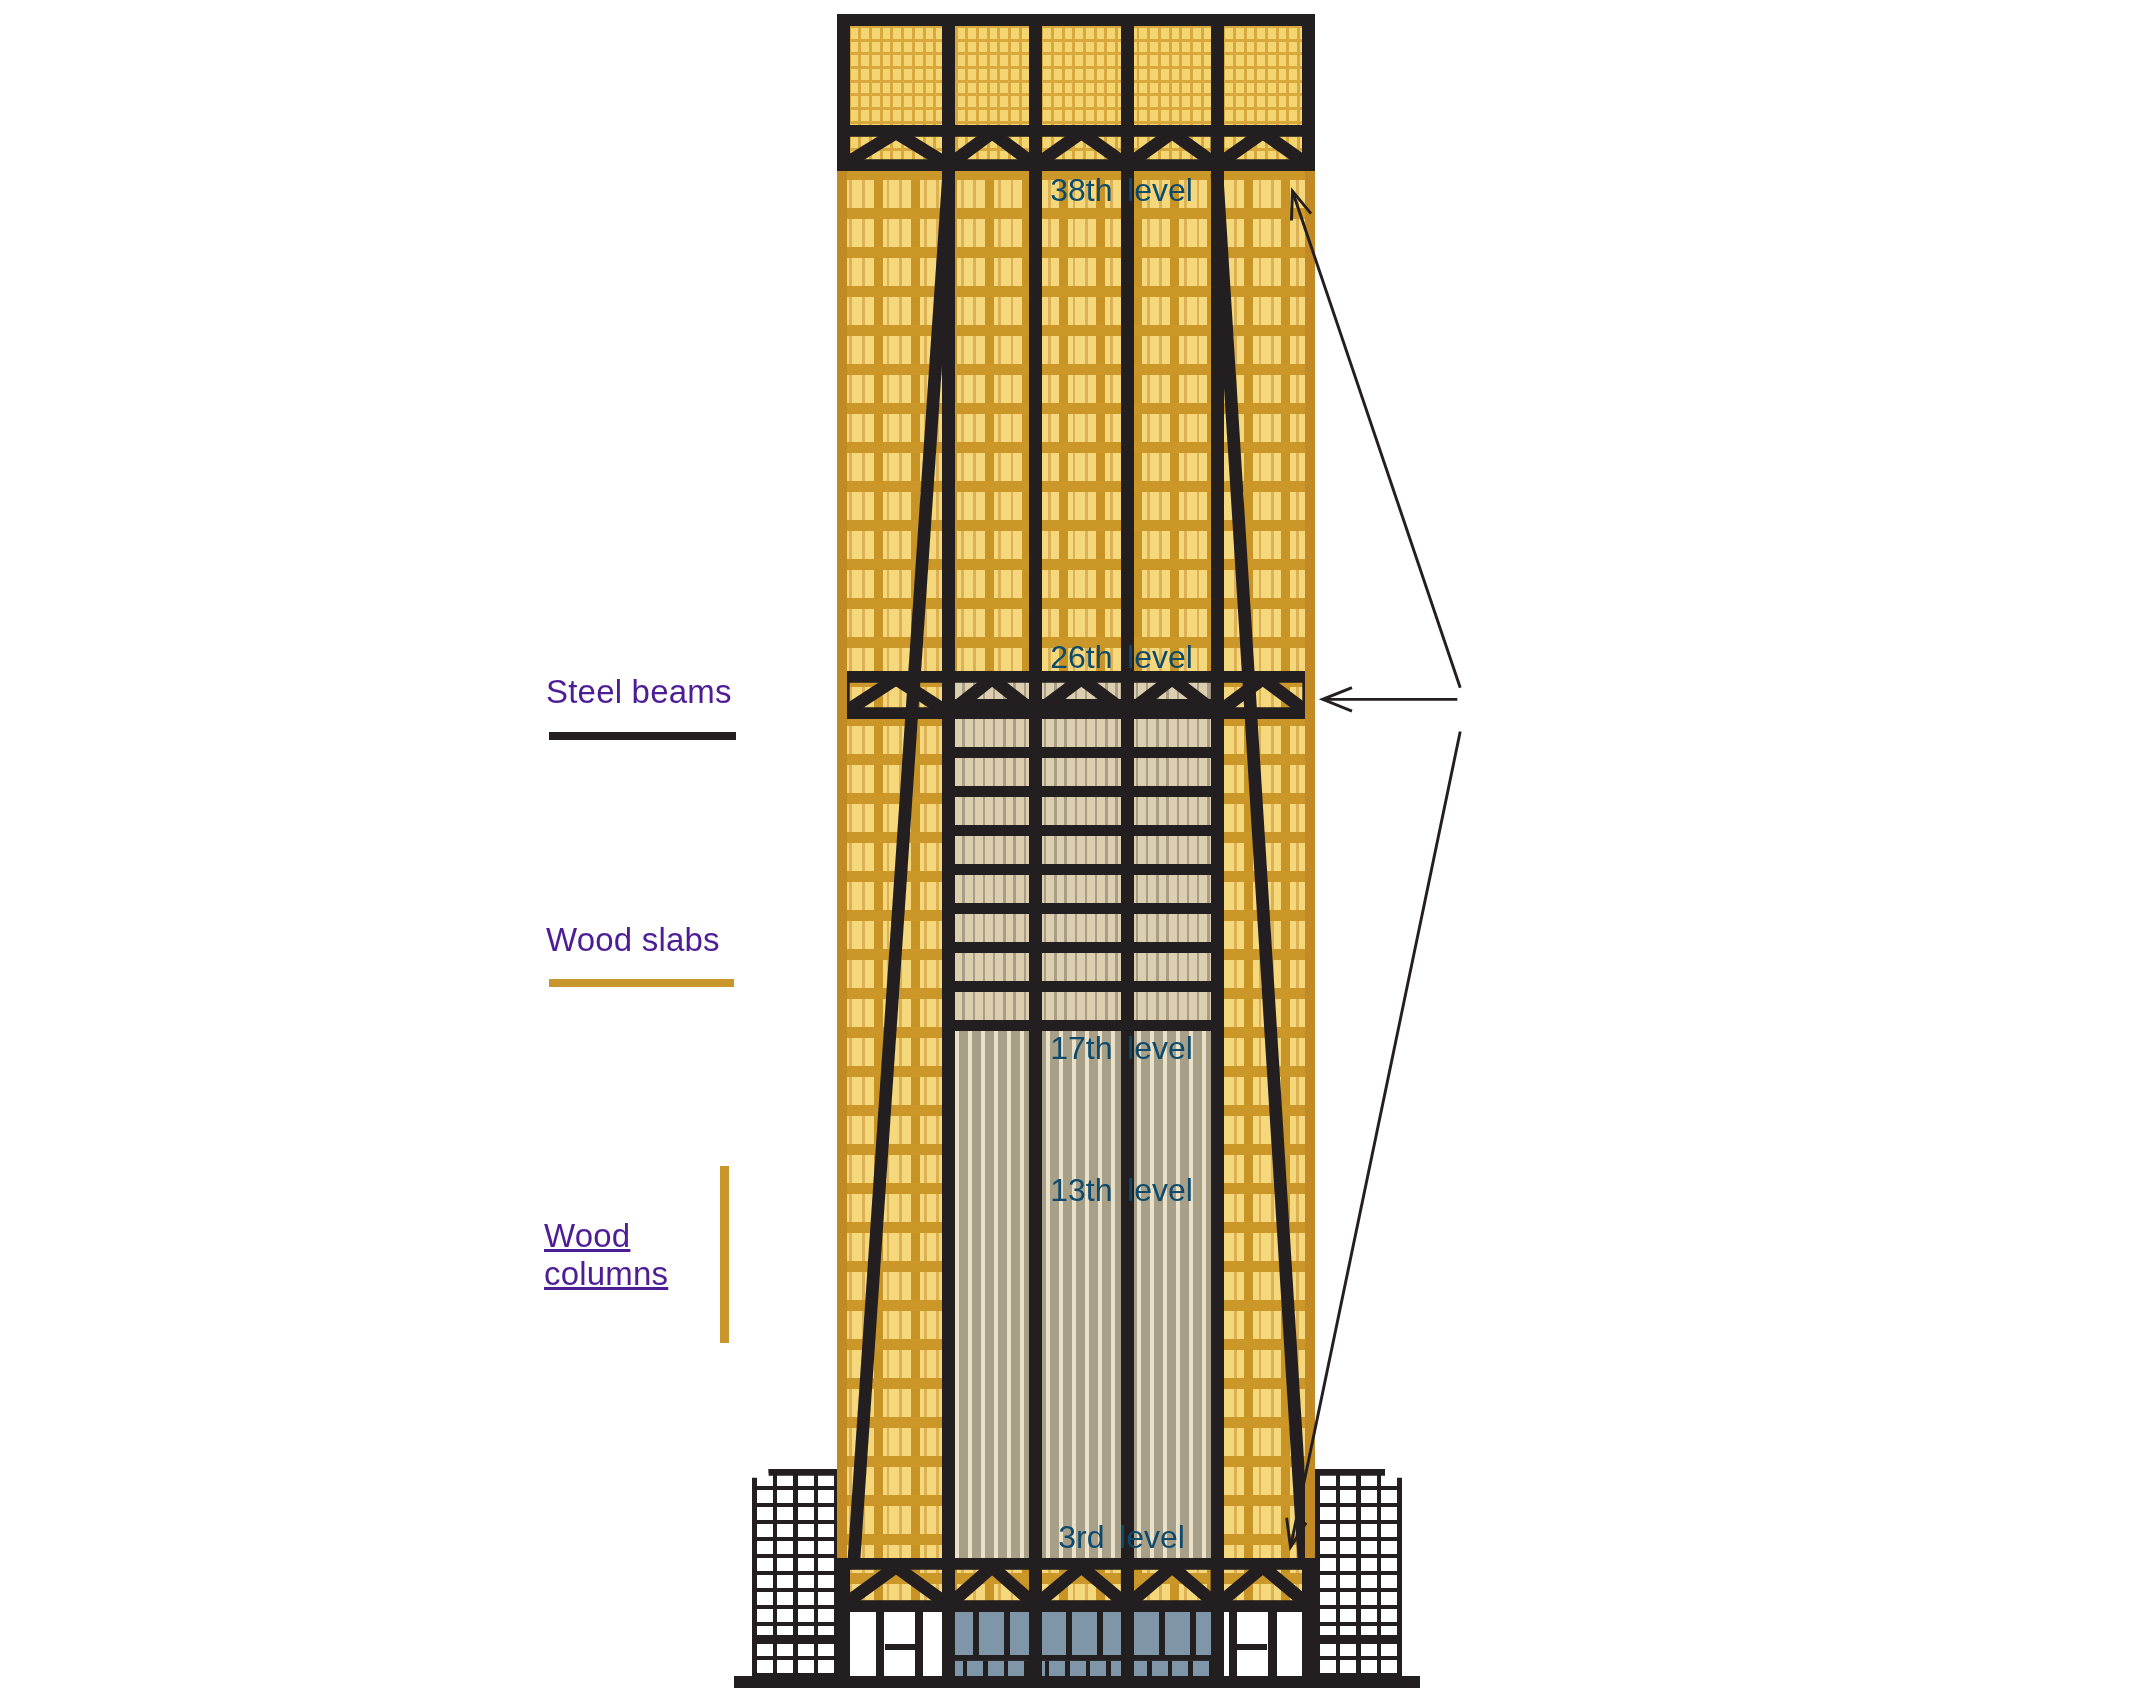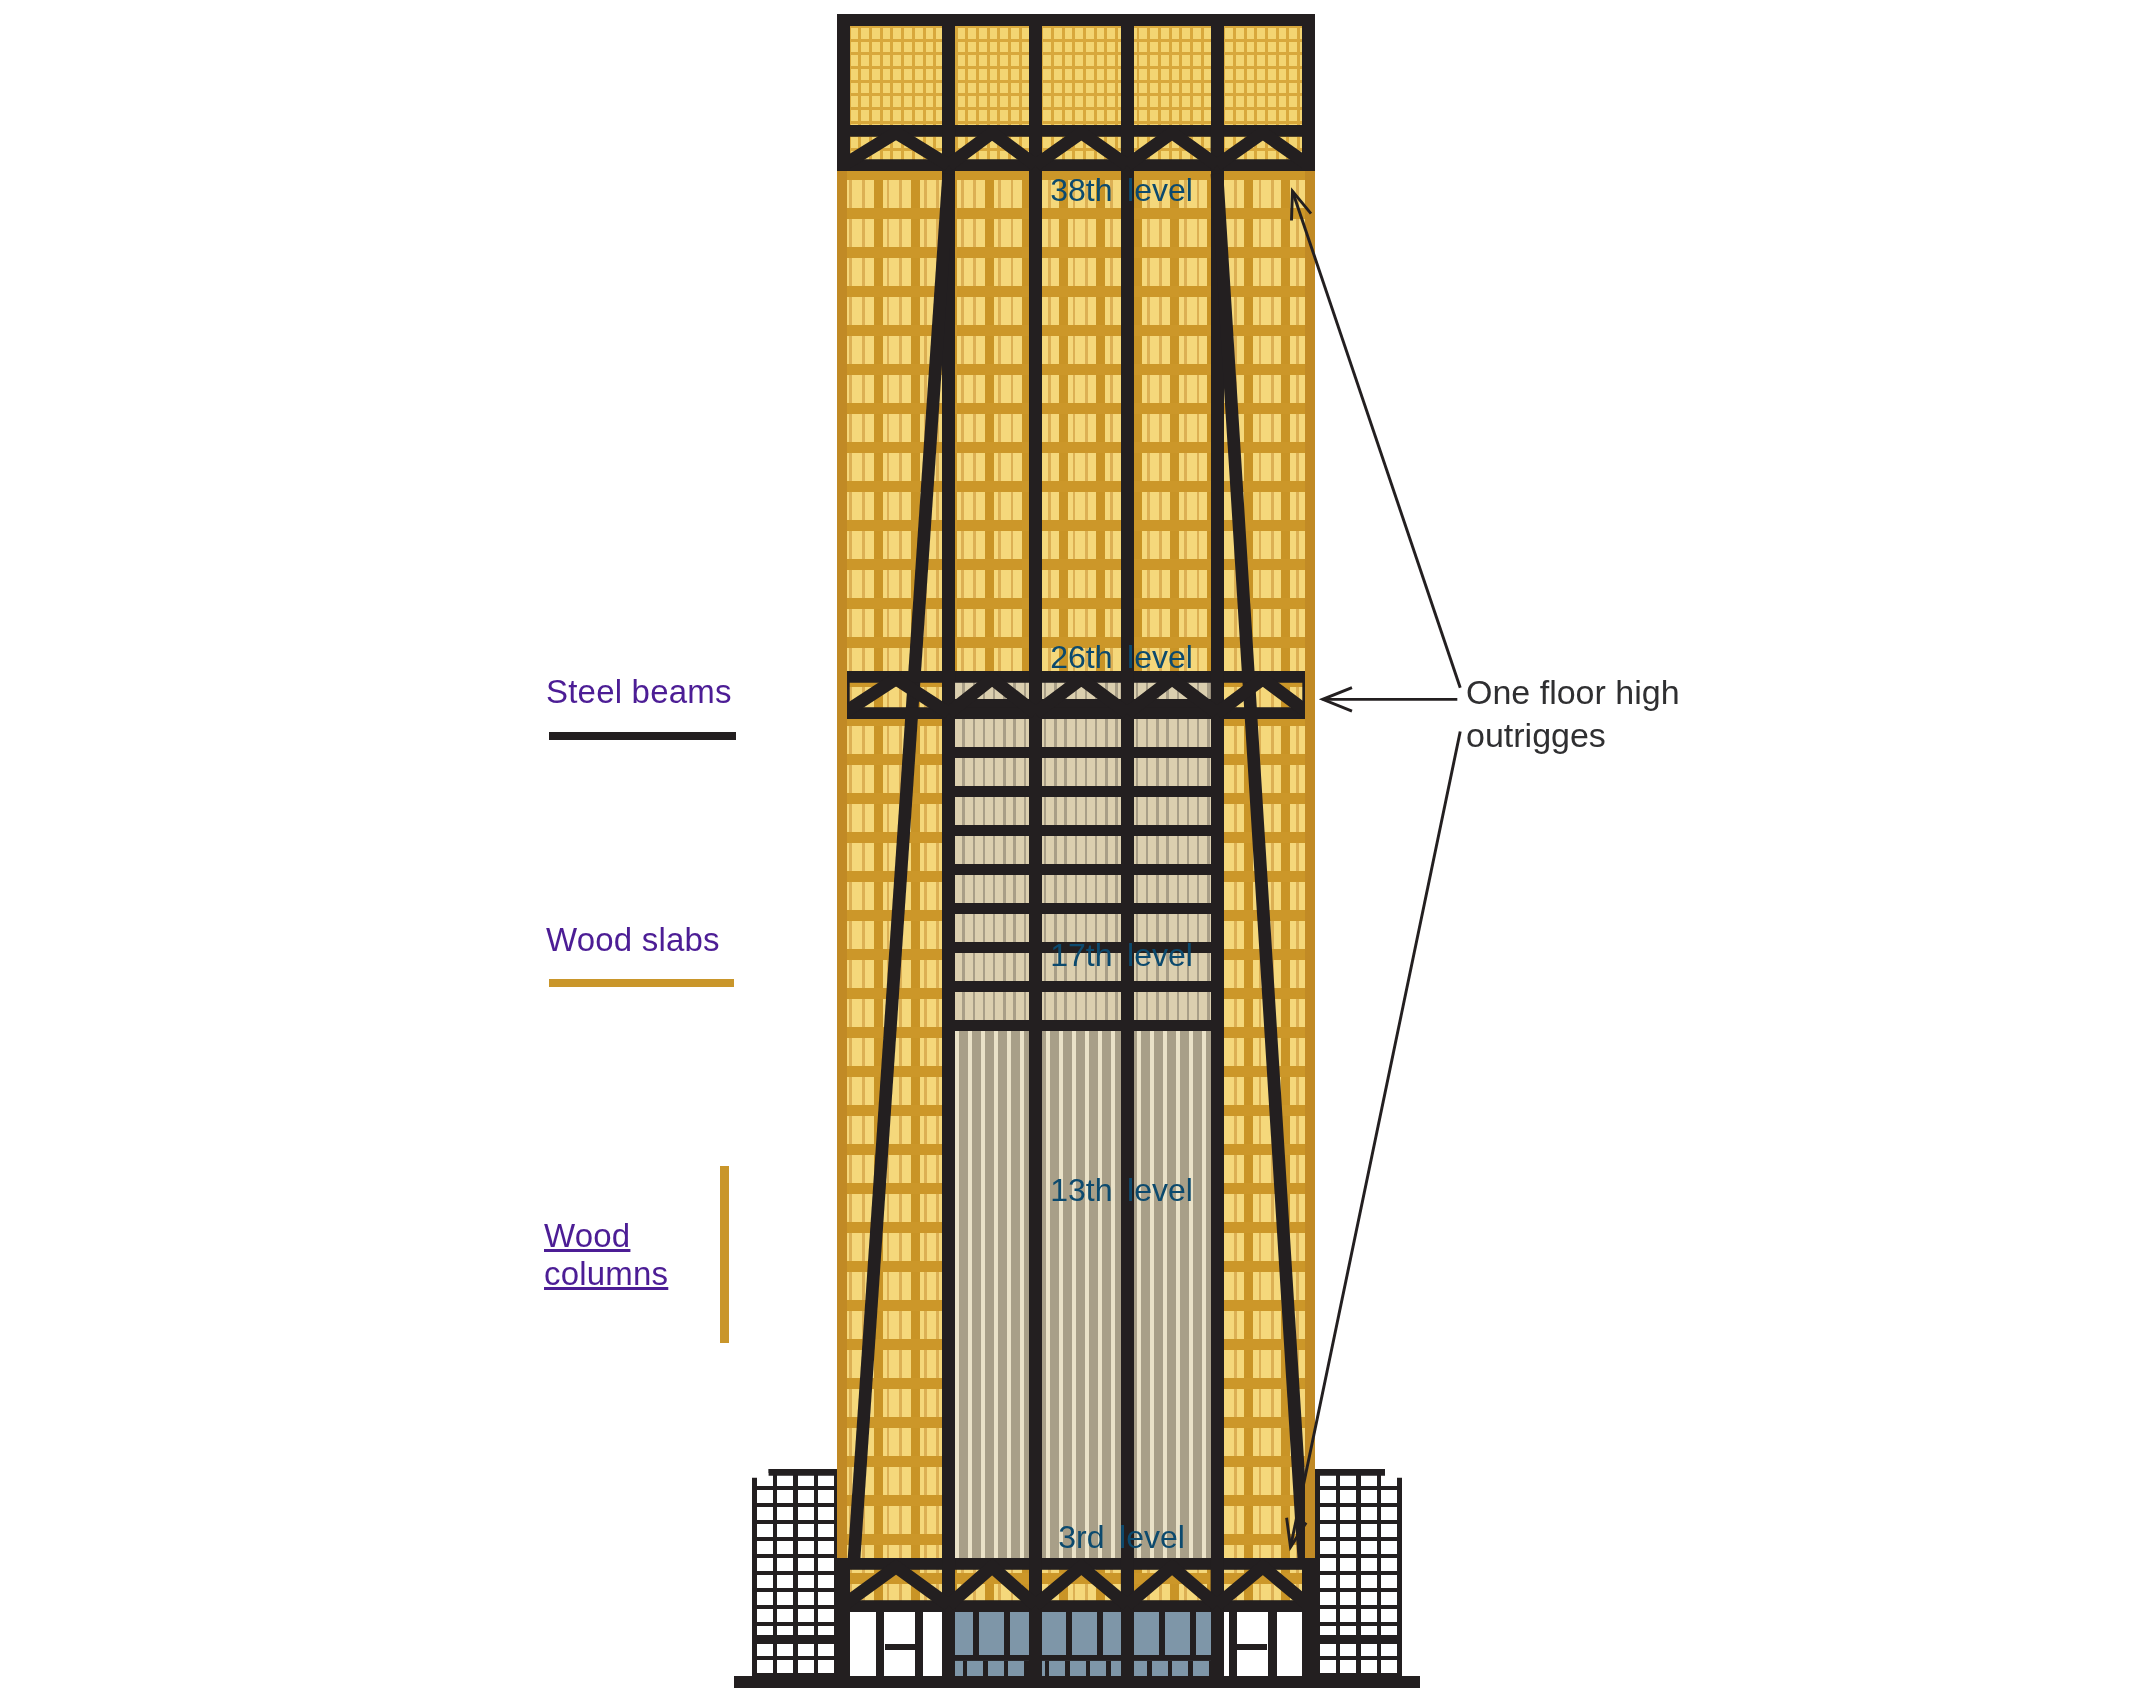--- a/index.html
+++ b/index.html
@@ -89,24 +89,20 @@
 
   <div class="legend-text" style="left:546px;top:673px;">Steel beams</div>
   <div class="swatch swatch-black" style="left:549px;top:732px;width:187px;height:7.8px;"></div>
 
   <div class="legend-text" style="left:546px;top:921px;">Wood slabs</div>
   <div class="swatch swatch-gold" style="left:549px;top:979px;width:185px;height:7.8px;"></div>
 
   <div class="legend-text" style="left:544px;top:1217px;width:156px;text-decoration:underline;">Wood columns</div>
   <div class="swatch swatch-gold" style="left:720px;top:1166px;width:8.8px;height:177px;"></div>
 
-  <div class="annotation" style="left:1466px;top:671px;">
-    <div>One floor high</div>
-    <div>outrigges</div>
-  </div>
 
   <div class="podium podium-left"></div>
   <div class="podium-band" style="left:752px;top:1469px;height:6.8px;clip-path:polygon(16.6px 0,100% 0,100% 100%,16.6px 100%);"></div>
   <div class="podium-band" style="left:752px;top:1635px;height:8.8px;"></div>
 
   <div class="podium podium-right"></div>
   <div class="podium-band" style="left:1315px;top:1469px;height:6.8px;clip-path:polygon(0 0,70px 0,70px 100%,0 100%);"></div>
   <div class="podium-band" style="left:1315px;top:1635px;height:8.8px;"></div>
 
   <div class="tower">
@@ -183,21 +179,21 @@
     <div class="edge" style="left:465px;top:1544px;width:12.7px;height:119px;"></div>
 
     <div class="level-label" style="top:160px;">
       <span>38th</span>
       <span>level</span>
     </div>
     <div class="level-label" style="top:627px;">
       <span>26th</span>
       <span>level</span>
     </div>
-    <div class="level-label" style="top:925px;text-align:center;">
+    <div class="level-label" style="top:1018px;text-align:center;">
       <span>17th</span>
       <span>level</span>
     </div>
     <div class="level-label" style="top:1160px;">
       <span>13th</span>
       <span>level</span>
     </div>
     <div class="level-label" style="top:1507px;text-align:right;">
       <span>3rd</span>
       <span>level</span>

